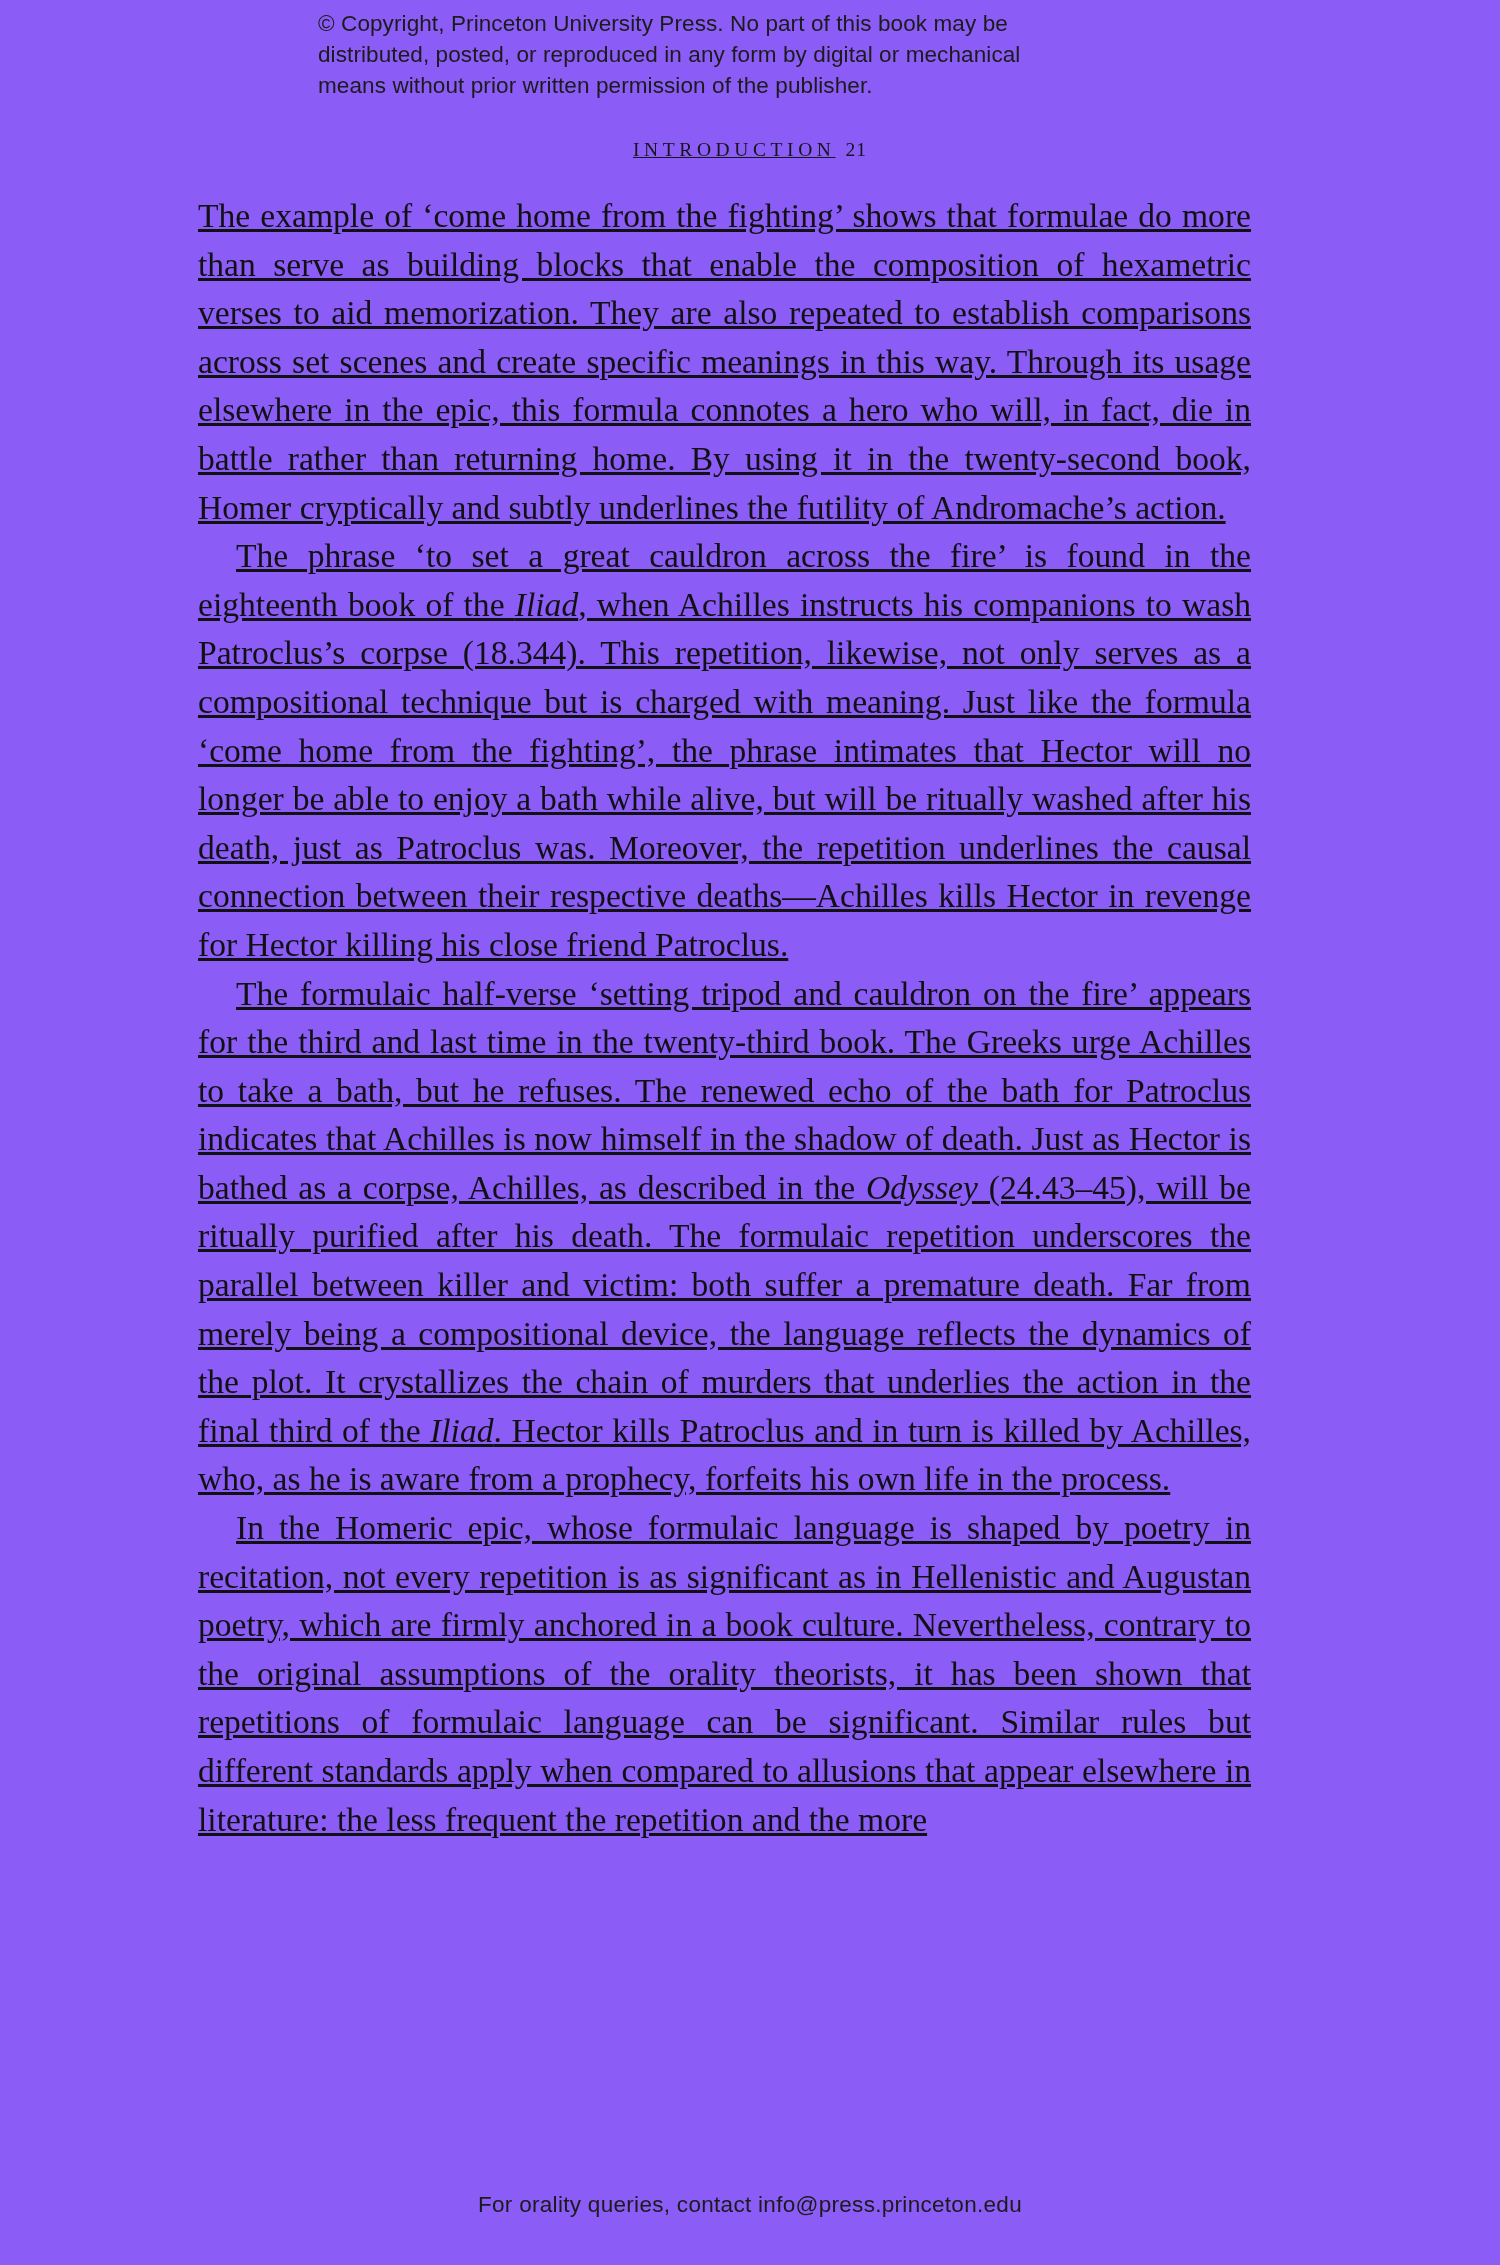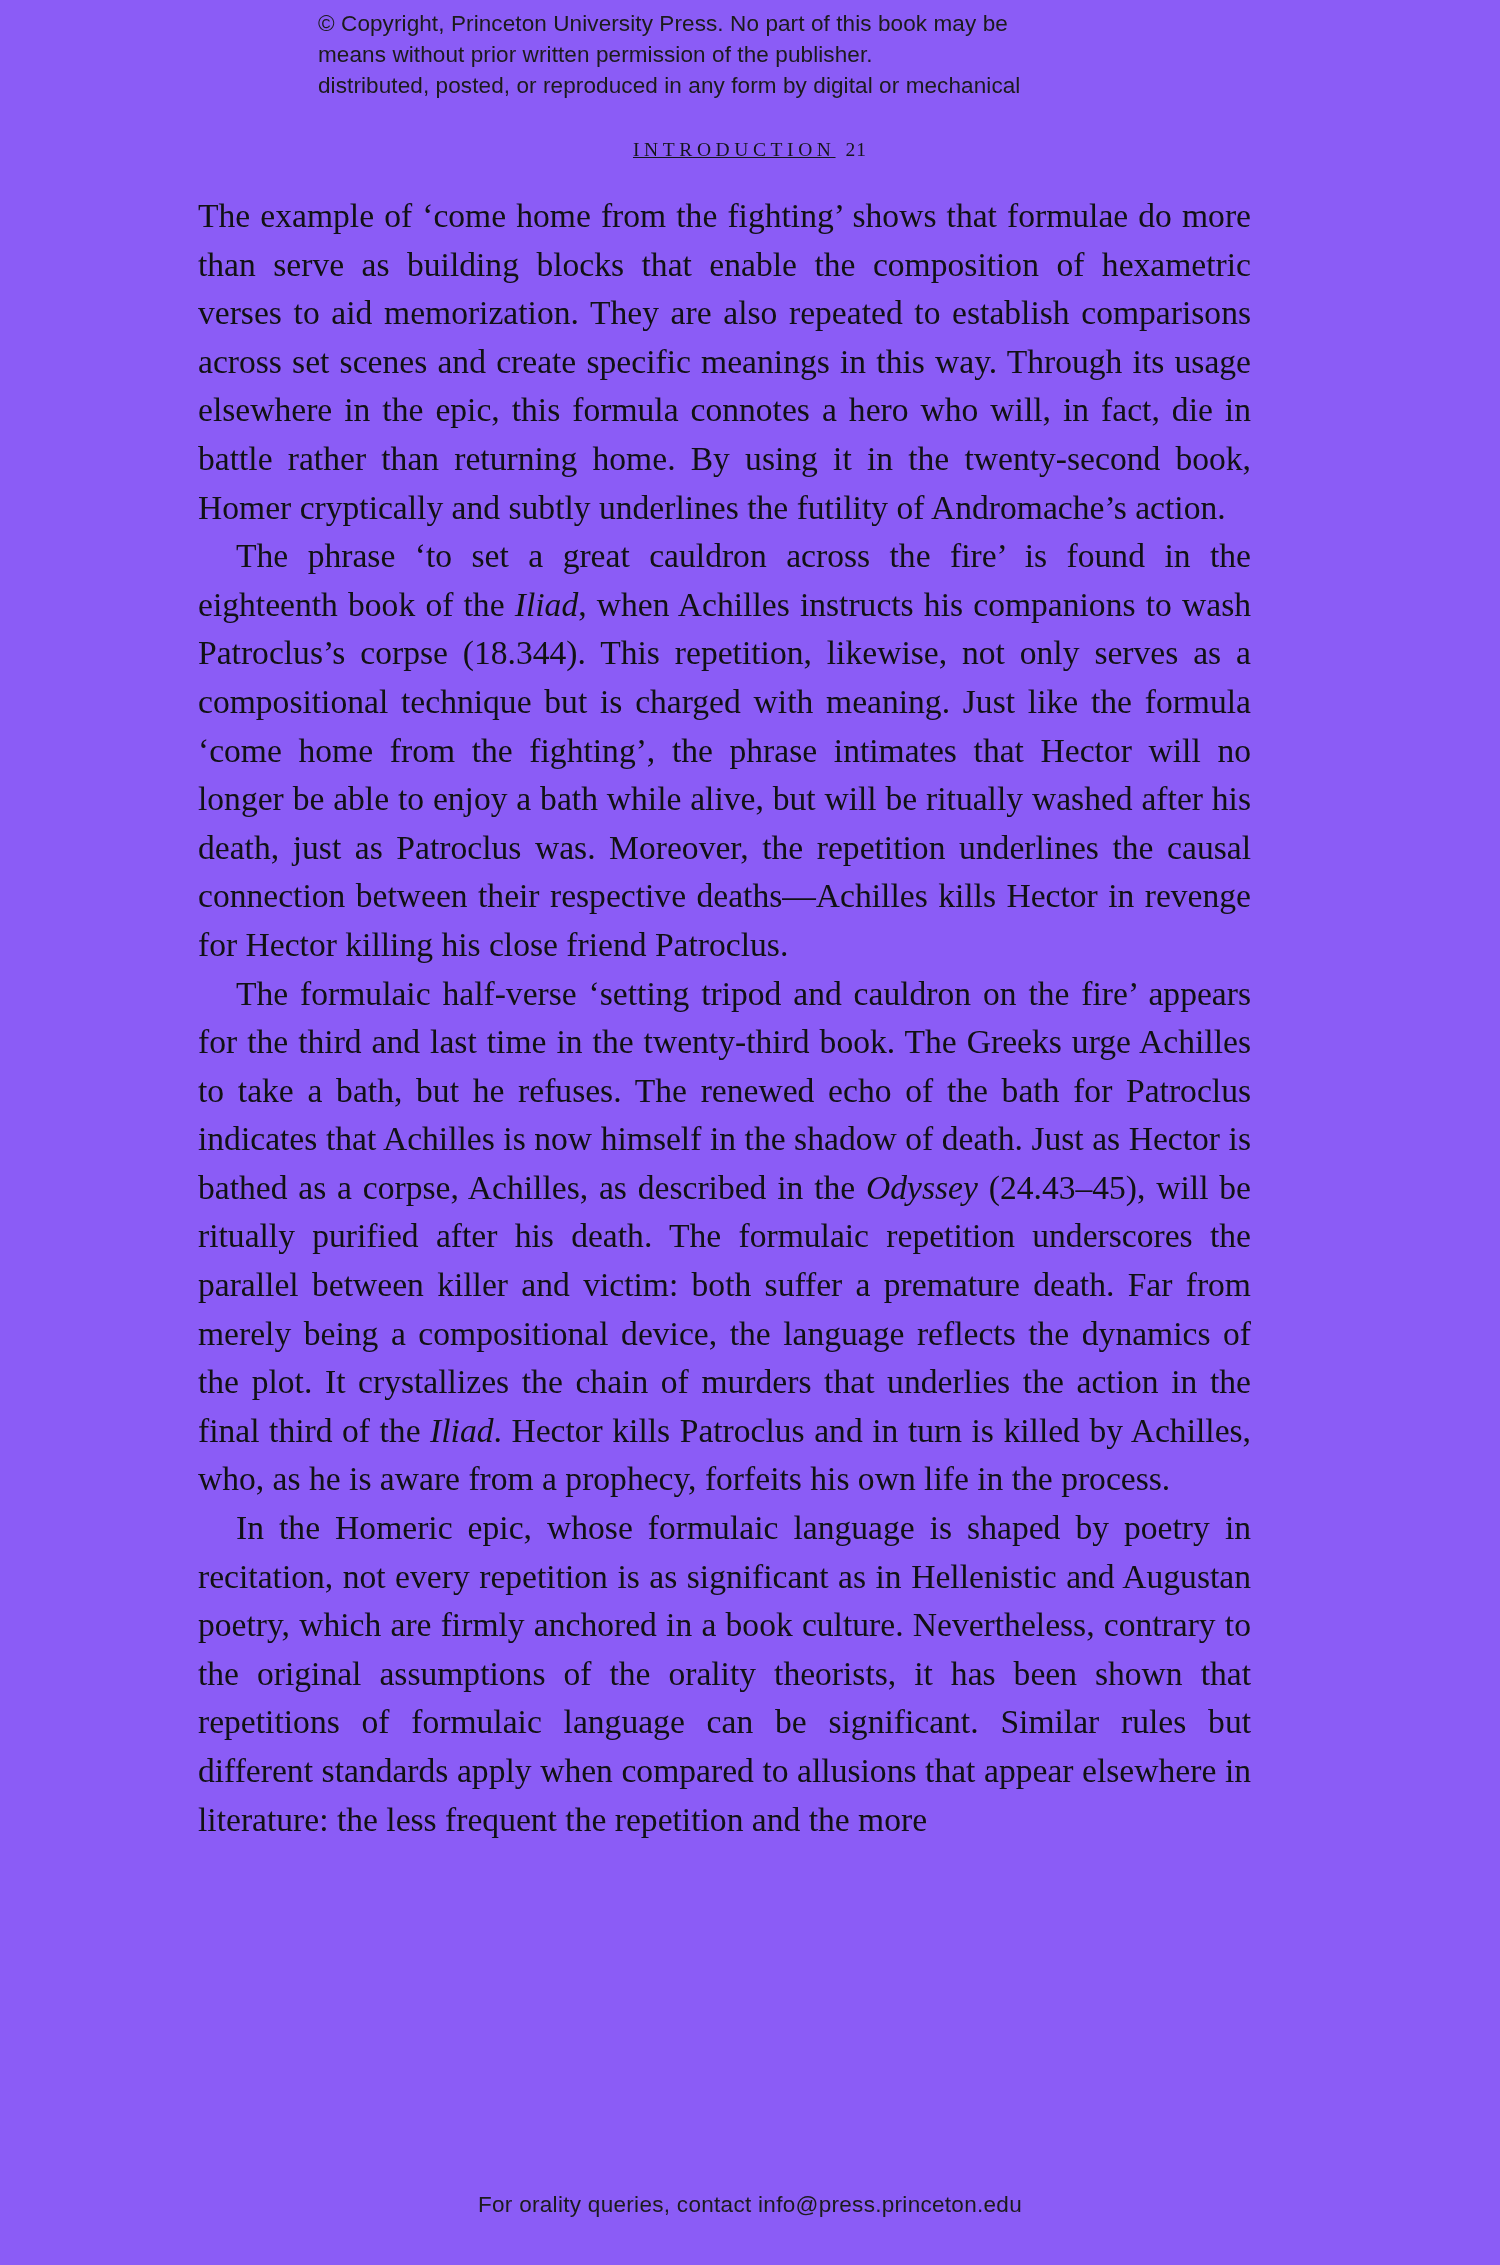--- a/index.html
+++ b/index.html
@@ -67,20 +67,21 @@
     width: 1053px;
   }
   .para {
     margin: 0;
     font-size: 33.6px;
     line-height: 48.6px;
     text-align: justify;
     text-justify: inter-word;
     color: #111114;
     hyphens: manual;
+    text-decoration: underline;
     -webkit-hyphens: manual;
   }
   .para.indent {
     text-indent: 38px;
   }
   .para i, .para em {
     font-style: italic;
   }
 
   
@@ -96,22 +97,22 @@
     color: #1b1b1b;
   }
 </style>
 </head>
 <body>
 
 <div class="page">
 
   <div class="copyright-notice">
     <span class="cline">© Copyright, Princeton University Press. No part of this book may be</span>
+    <span class="cline">distributed, posted, or reproduced in any form by digital or mechanical</span>
     <span class="cline">means without prior written permission of the publisher.</span>
-    <span class="cline">distributed, posted, or reproduced in any form by digital or mechanical</span>
   </div>
 
   <div class="running-head">
     <span class="rh-title">Introduction</span><span class="rh-folio">21</span>
   </div>
 
   <div class="textblock">
     <p class="para">The example of ‘come home from the fighting’ shows that formulae do more than serve as building blocks that enable the composition of hexametric verses to aid memorization. They are also repeated to establish comparisons across set scenes and create specific meanings in this way. Through its usage elsewhere in the epic, this formula connotes a hero who will, in fact, die in battle rather than returning home. By using it in the twenty-second book, Homer cryptically and subtly underlines the futility of Andromache’s action.</p>
     <p class="para indent">The phrase ‘to set a great cauldron across the fire’ is found in the eighteenth book of the <i>Iliad</i>, when Achilles instructs his companions to wash Patroclus’s corpse (18.344). This repetition, likewise, not only serves as a compositional technique but is charged with meaning. Just like the formula ‘come home from the fighting’, the phrase intimates that Hector will no longer be able to enjoy a bath while alive, but will be ritually washed after his death, just as Patroclus was. Moreover, the repetition underlines the causal connection between their respective deaths—Achilles kills Hector in revenge for Hector killing his close friend Patroclus.</p>
     <p class="para indent">The formulaic half-verse ‘setting tripod and cauldron on the fire’ appears for the third and last time in the twenty-third book. The Greeks urge Achilles to take a bath, but he refuses. The renewed echo of the bath for Patroclus indicates that Achilles is now himself in the shadow of death. Just as Hector is bathed as a corpse, Achilles, as described in the <i>Odyssey</i> (24.43–45), will be ritually purified after his death. The formulaic repetition underscores the parallel between killer and victim: both suffer a premature death. Far from merely being a compositional device, the language reflects the dynamics of the plot. It crystallizes the chain of murders that underlies the action in the final third of the <i>Iliad</i>. Hector kills Patroclus and in turn is killed by Achilles, who, as he is aware from a prophecy, forfeits his own life in the process.</p>

